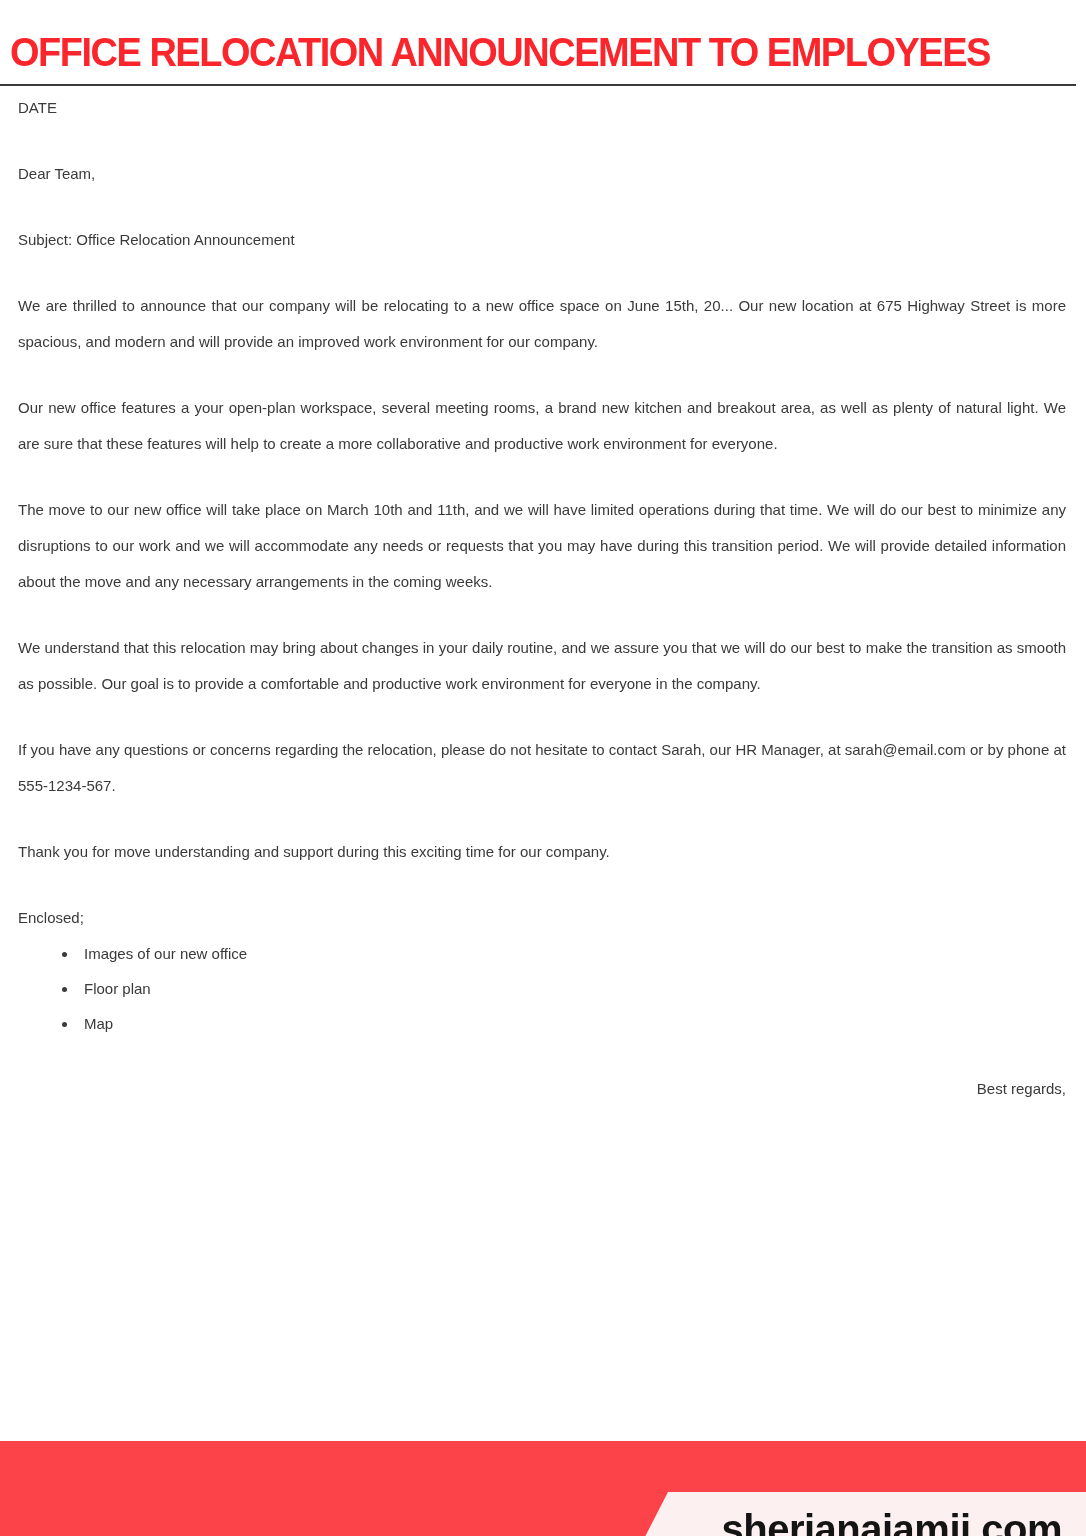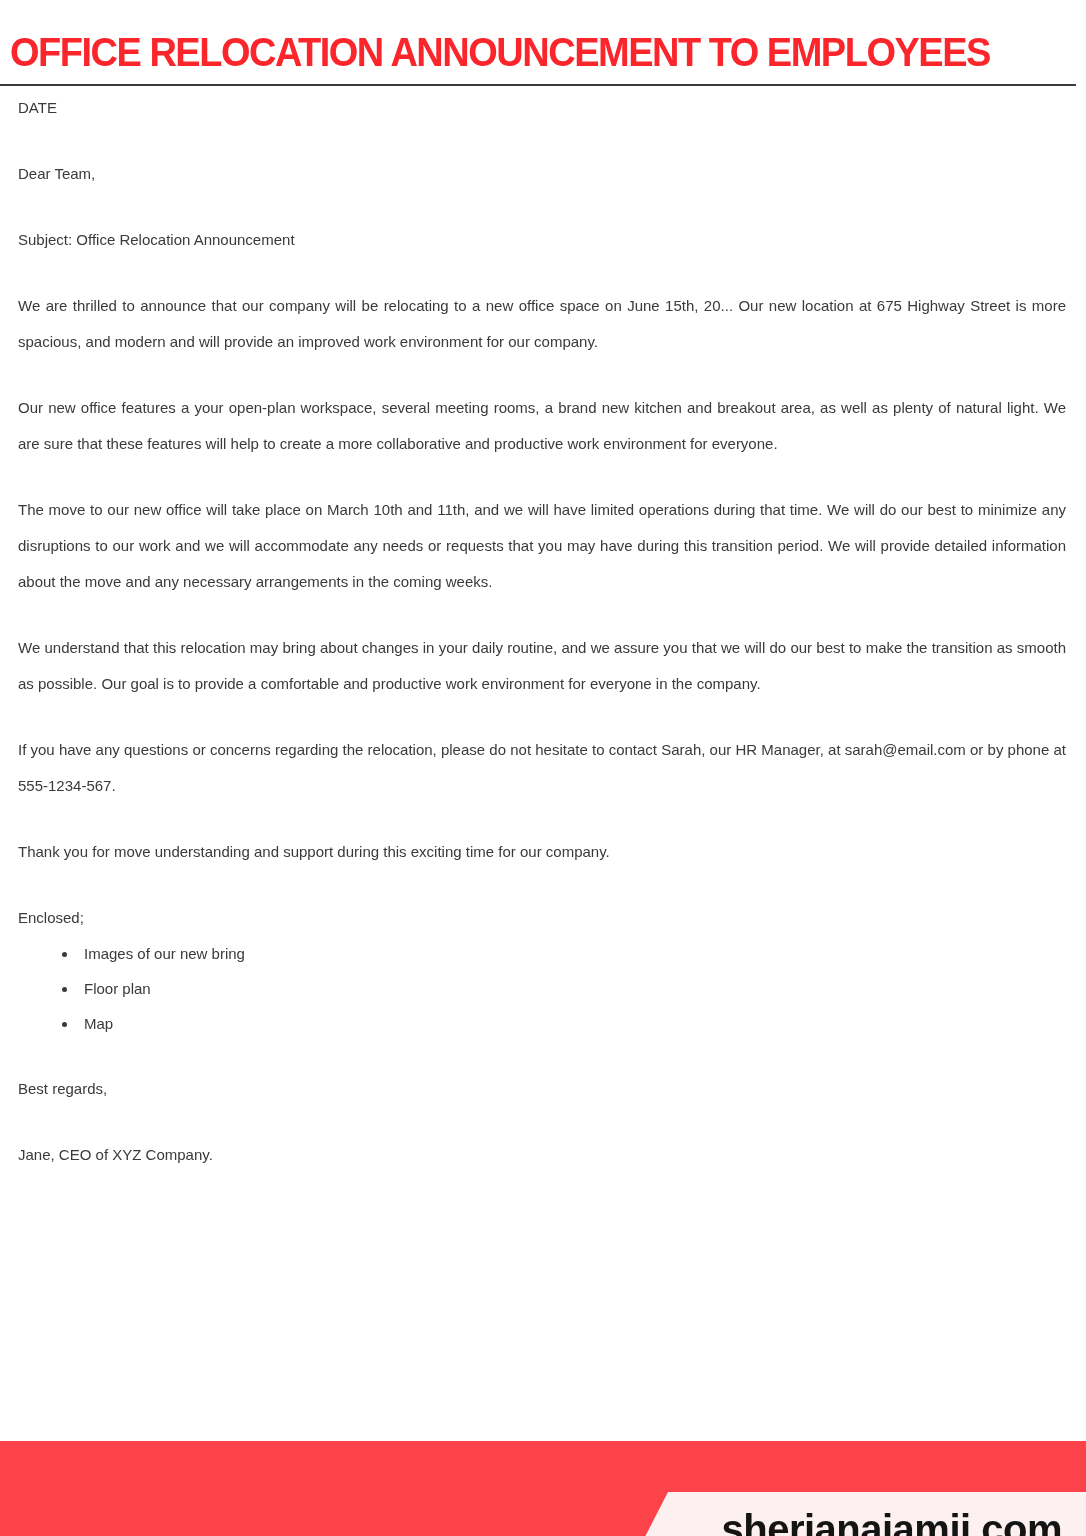--- a/index.html
+++ b/index.html
@@ -43,21 +43,21 @@
   .letter p.para { text-align: justify; }
   .enclosures {
     margin: 0;
     padding-left: 60px;
     list-style: disc;
   }
   .enclosures li {
     line-height: 35px;
     padding-left: 6px;
   }
-  .closing-line { margin: 0; }
+  .closing-line { margin: 0; text-align: right; }
   .footer-band {
     position: absolute;
     left: 0;
     bottom: 0;
     width: 100%;
     height: 125px;
     background: #fc4349;
   }
   .brand-plate {
     position: absolute;
@@ -107,28 +107,27 @@
 
     <p class="para">We understand that this relocation may bring about changes in your daily routine, and we assure you that we will do our best to make the transition as smooth as possible. Our goal is to provide a comfortable and productive work environment for everyone in the company.</p>
 
     <p class="para">If you have any questions or concerns regarding the relocation, please do not hesitate to contact Sarah, our HR Manager, at sarah@email.com or by phone at 555-1234-567.</p>
 
     <p class="para">Thank you for move understanding and support during this exciting time for our company.</p>
 
     <p>Enclosed;</p>
 
     <ul class="enclosures">
-      <li>Images of our new bring</li>
+      <li>Images of our new office</li>
       <li>Floor plan</li>
       <li>Map</li>
     </ul>
 
     <p class="closing-line">Best regards,</p>
 
-    <p class="closing-line">Jane, CEO of XYZ Company.</p>
 
   </div>
 
   <div class="footer-band">
     <div class="brand-plate">
       <span class="brand-text">sherianajamii.com</span>
     </div>
   </div>
 
 </div>

